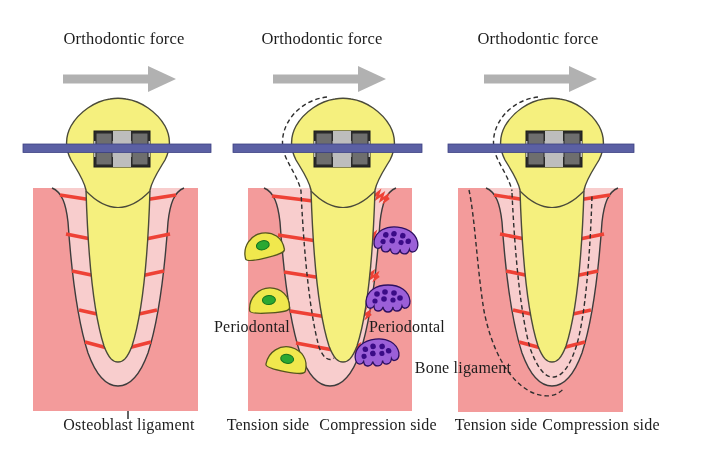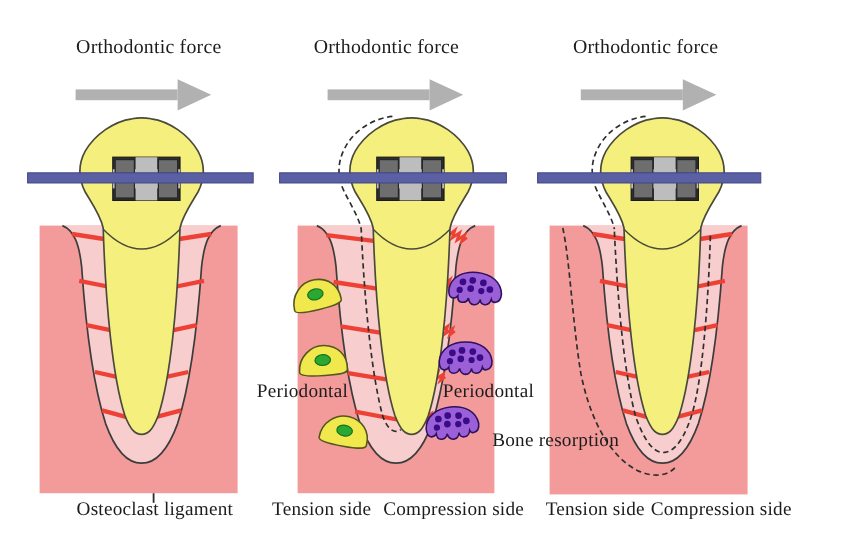--- a/index.html
+++ b/index.html
@@ -147,24 +147,24 @@
       </g>
       <use href="#bracket" transform="translate(554,136)"></use>
       <rect x="448" y="131" width="186" height="8.5" style="fill:var(--wire);stroke:var(--wire-edge)" stroke-width="0.8"></rect>
     </g>
   </svg>
 
   <div class="label title" style="left:124px;top:26px">Orthodontic force</div>
   <div class="label title" style="left:322px;top:26px">Orthodontic force</div>
   <div class="label title" style="left:538px;top:26px">Orthodontic force</div>
 
-  <div class="label" style="left:129px;top:412px">Osteoclast ligament</div>
+  <div class="label" style="left:129px;top:412px">Osteoblast ligament</div>
 
   <div class="label" style="left:252px;top:314px">Periodontal</div>
   <div class="label" style="left:407px;top:314px">Periodontal</div>
   <div class="label" style="left:268px;top:412px">Tension side</div>
   <div class="label" style="left:378px;top:412px">Compression side</div>
 
-  <div class="label" style="left:463px;top:355px">Bone resorption</div>
+  <div class="label" style="left:463px;top:355px">Bone ligament</div>
   <div class="label" style="left:496px;top:412px">Tension side</div>
   <div class="label" style="left:601px;top:412px">Compression side</div>
 
 </div>
 
 </body></html>

